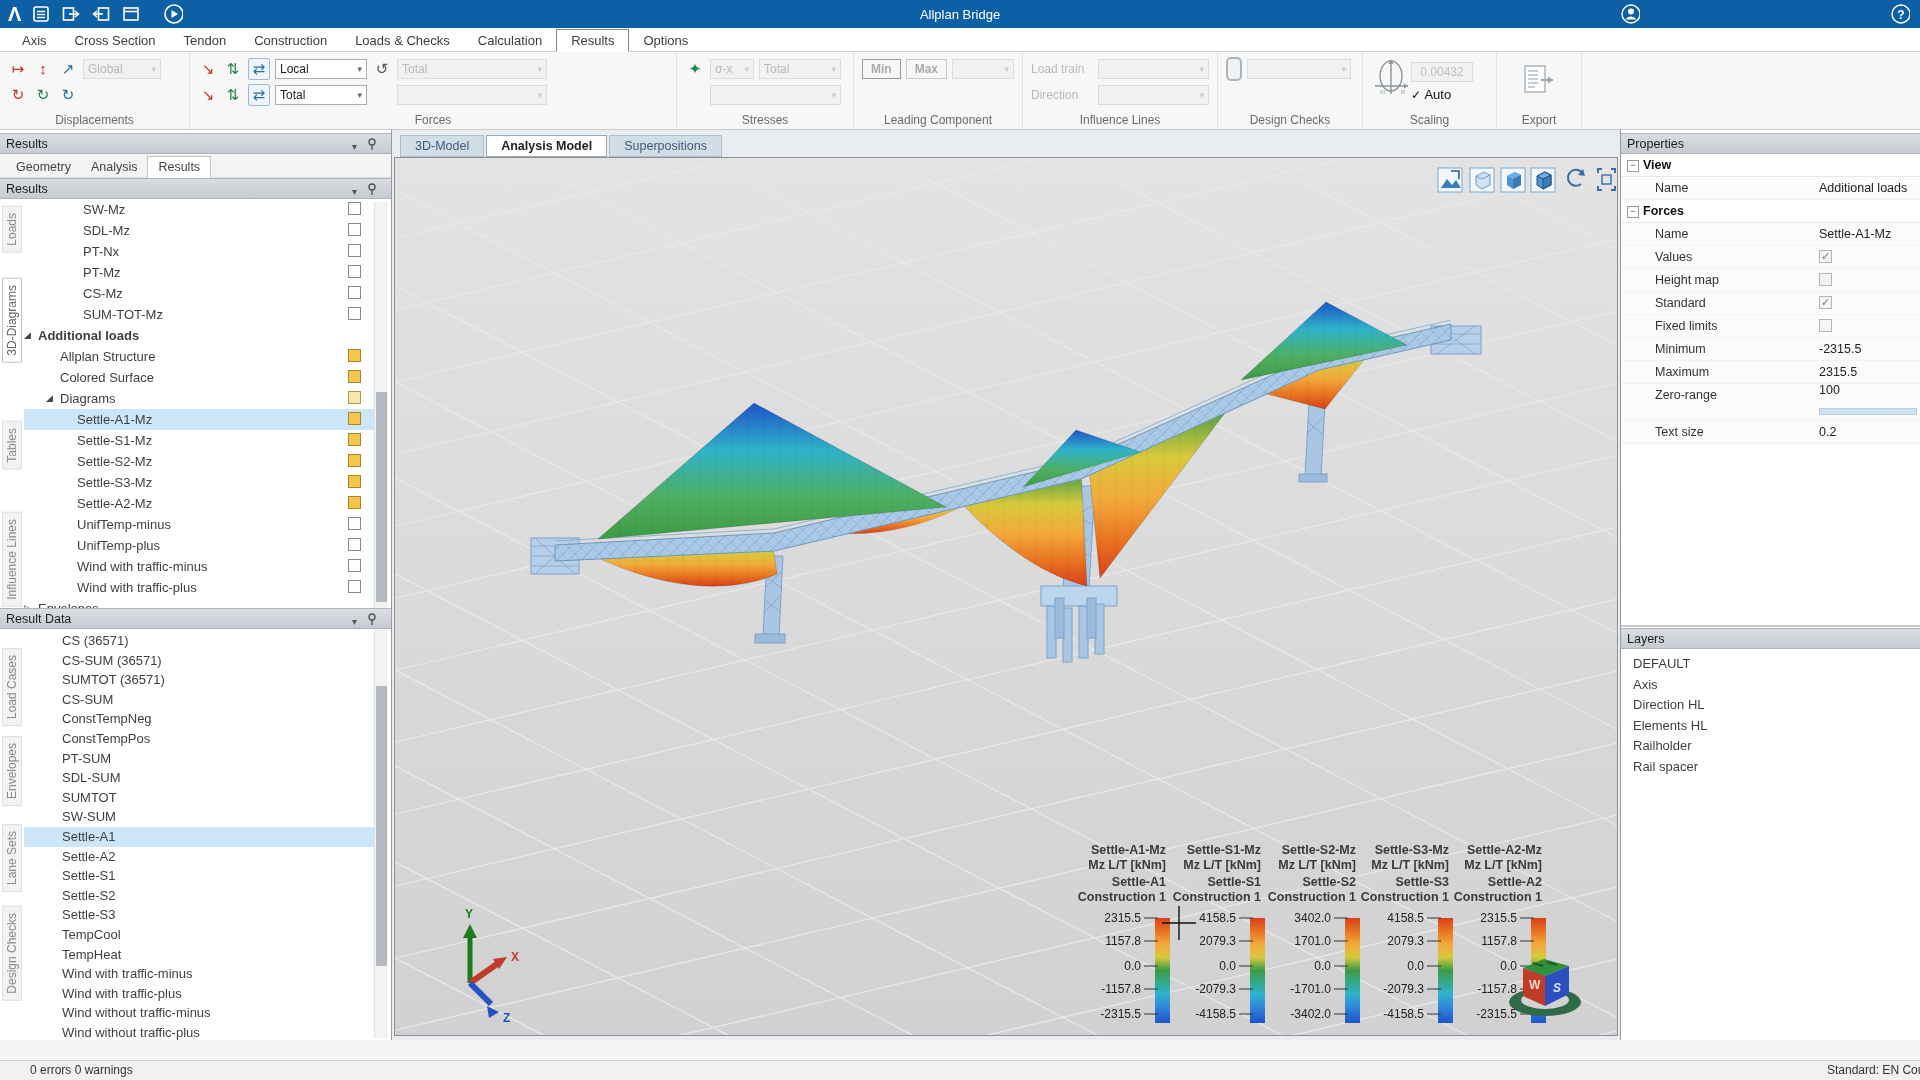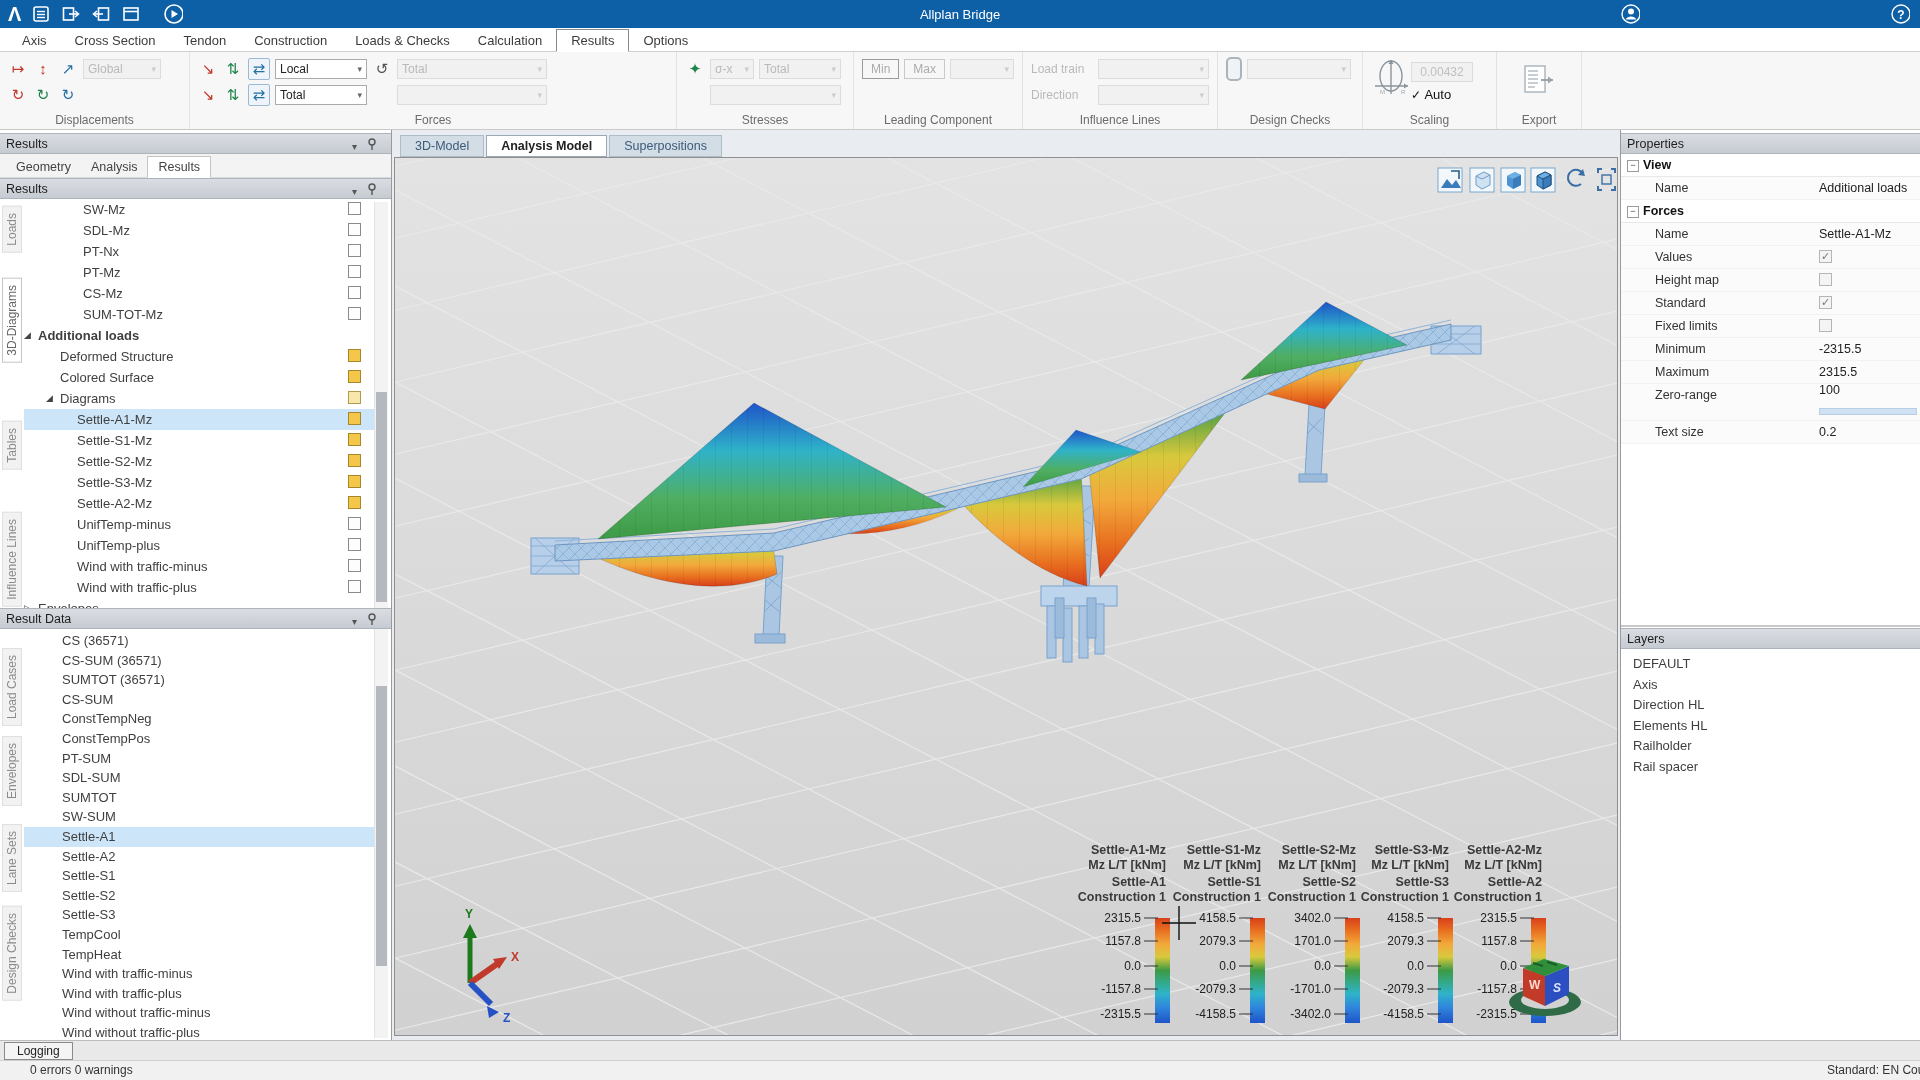--- a/index.html
+++ b/index.html
@@ -21,21 +21,21 @@
   .rgroup{position:relative;height:100%;border-right:1px solid #e2e2e2;box-sizing:border-box;padding-top:3px;}
   .glabel{position:absolute;bottom:2px;left:0;right:0;text-align:center;font-size:12px;color:#6b6b6b;}
   .rrow{display:flex;align-items:center;gap:5px;height:25px;margin:1px 8px;}
   .ricon{width:20px;height:20px;font-size:15px;line-height:20px;text-align:center;}
   .ricon.red{color:#c0392b}.ricon.green{color:#1e8449}.ricon.blue{color:#2471a3}
   .ricon.boxed{border:1px solid #9bb8d4;background:#eef4fa;border-radius:2px;}
   .combo{display:flex;align-items:center;justify-content:space-between;height:20px;border:1px solid #ababab;background:#fff;font-size:12px;padding:0 4px;box-sizing:border-box;color:#222;}
   .combo .car{color:#666;font-size:9px;margin-left:4px;}
   .combo.dis{border-color:#dcdcdc;background:#f1f1f1;color:#b9b9b9;}
   .combo.dis .car{color:#ccc;}
-  .rbtn{height:20px;border:1px solid #c9c9c9;background:#f7f7f7;color:#ababab;font-size:12px;padding:0 8px;line-height:18px;box-sizing:border-box;}
+  .rbtn{height:20px;border:1px solid #c9c9c9;background:#f7f7f7;color:#ababab;font-size:12px;padding:0 8px;line-height:18px;box-sizing:border-box;font-weight:bold;}
   .rlabel-dis{font-size:12px;color:#b9b9b9;width:62px;}
   .rfield{width:62px;height:20px;border:1px solid #dcdcdc;background:#f1f1f1;color:#c0c0c0;font-size:12px;text-align:center;line-height:18px;box-sizing:border-box;}
   .rauto{font-size:12px;color:#111;}
   
   .main{position:absolute;left:0;top:130px;width:1920px;height:910px;background:#ececec;}
   
   .leftpanel{position:absolute;left:0;top:0;width:392px;height:910px;background:#fff;border-right:1px solid #9a9a9a;box-sizing:border-box;}
   .phdr{position:absolute;left:0;width:100%;height:21px;background:linear-gradient(#dadde2,#c6cbd2);border-top:1px solid #aeb4bc;border-bottom:1px solid #aeb4bc;
         font-size:12.5px;color:#1d1d1d;line-height:20px;padding-left:6px;box-sizing:border-box;}
   .phdr .hico{position:absolute;top:3px;font-size:10px;color:#555;}
@@ -344,21 +344,21 @@
           <span class="vstrip-tab" style="top: 382px;">Influence Lines</span>
         </div>
       <div class="tree" id="results-tree">
           <div class="trow"><span style="padding-left: 59px;">SW-Mz</span><span class="cb"></span></div>
           <div class="trow"><span style="padding-left: 59px;">SDL-Mz</span><span class="cb"></span></div>
           <div class="trow"><span style="padding-left: 59px;">PT-Nx</span><span class="cb"></span></div>
           <div class="trow"><span style="padding-left: 59px;">PT-Mz</span><span class="cb"></span></div>
           <div class="trow"><span style="padding-left: 59px;">CS-Mz</span><span class="cb"></span></div>
           <div class="trow"><span style="padding-left: 59px;">SUM-TOT-Mz</span><span class="cb"></span></div>
           <div class="trow"><span class="exp" style="left: 0px;">◢</span><span style="padding-left: 14px; font-weight: bold;">Additional loads</span></div>
-          <div class="trow"><span style="padding-left: 36px;">Deformed Structure</span><span class="cb yellow"></span></div>
+          <div class="trow"><span style="padding-left: 36px;">Allplan Structure</span><span class="cb yellow"></span></div>
           <div class="trow"><span style="padding-left: 36px;">Colored Surface</span><span class="cb yellow"></span></div>
           <div class="trow"><span class="exp" style="left: 22px;">◢</span><span style="padding-left: 36px;">Diagrams</span><span class="cb yellow-light"></span></div>
           <div class="trow selected"><span style="padding-left: 53px;">Settle-A1-Mz</span><span class="cb yellow"></span></div>
           <div class="trow"><span style="padding-left: 53px;">Settle-S1-Mz</span><span class="cb yellow"></span></div>
           <div class="trow"><span style="padding-left: 53px;">Settle-S2-Mz</span><span class="cb yellow"></span></div>
           <div class="trow"><span style="padding-left: 53px;">Settle-S3-Mz</span><span class="cb yellow"></span></div>
           <div class="trow"><span style="padding-left: 53px;">Settle-A2-Mz</span><span class="cb yellow"></span></div>
           <div class="trow"><span style="padding-left: 53px;">UnifTemp-minus</span><span class="cb"></span></div>
           <div class="trow"><span style="padding-left: 53px;">UnifTemp-plus</span><span class="cb"></span></div>
           <div class="trow"><span style="padding-left: 53px;">Wind with traffic-minus</span><span class="cb"></span></div>
@@ -778,21 +778,18 @@
           <div class="layrow">DEFAULT</div>
           <div class="layrow">Axis</div>
           <div class="layrow">Direction HL</div>
           <div class="layrow">Elements HL</div>
           <div class="layrow">Railholder</div>
           <div class="layrow">Rail spacer</div>
         </div>
     </div>
   </div>
 
-  <div class="loggingbar">
-    <span class="logtab">Logging</span>
-  </div>
 
   <div class="statusbar">
     <span class="st-left">0 errors 0 warnings</span>
     <span class="st-right">Standard: EN Cou</span>
   </div>
 </div>
 
 </body></html>

